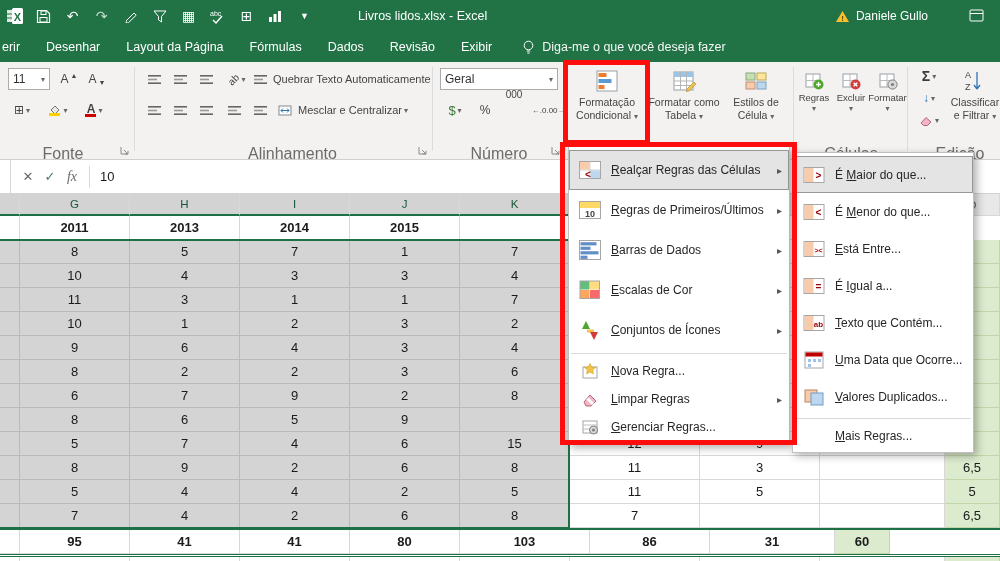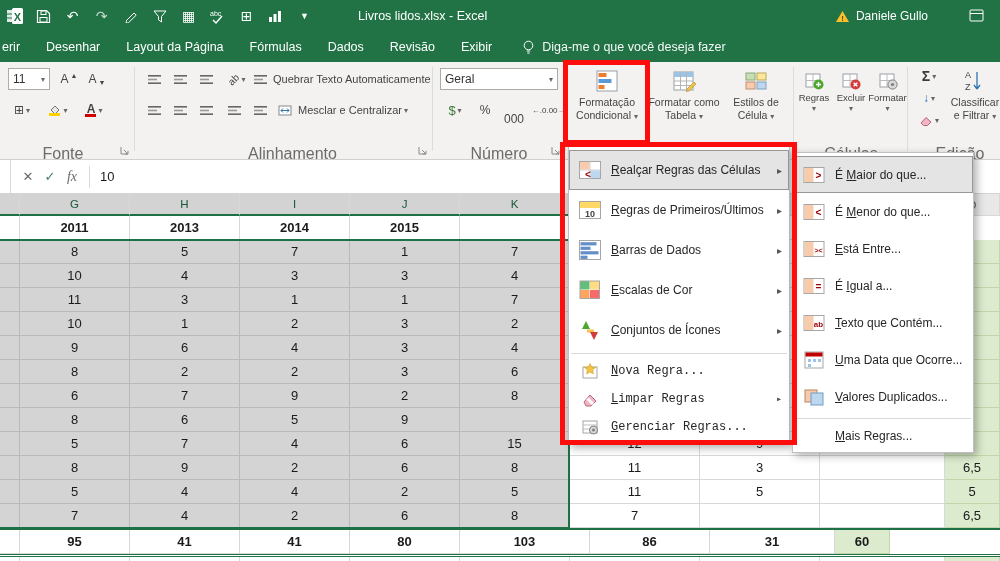--- a/index.html
+++ b/index.html
@@ -56,21 +56,21 @@
   .gtotals .gcell{font-weight:700;}
   .gtotals{border-top:2px solid #1e7145;border-bottom:3px double #1e7145;}
   #selborder{position:absolute;left:0;top:239px;width:570px;height:290px;border:2px solid #1e7145;
              border-left:none;box-sizing:border-box;z-index:6;pointer-events:none;}
   
   .menu{position:absolute;background:#fff;border:1px solid #bfbfbf;box-shadow:3px 3px 8px rgba(0,0,0,.30);
         padding:3px 0;box-sizing:border-box;}
   #cfmenu{left:568px;top:146px;width:222px;z-index:40;}
   #cfsub{left:792px;top:152px;width:182px;z-index:41;}
   .mitem{display:flex;align-items:center;padding:0 7px;font-size:12px;color:#262626;cursor:default;}
-  #cfmenu .mitem{height:40px;} #cfmenu .mitem.small{height:28px;font-family:Liberation Mono, monospace;}
+  #cfmenu .mitem{height:40px;} #cfmenu .mitem.small{height:28px;}
   #cfsub .mitem{height:37px;}  #cfsub .mitem.small{height:27px;}
   .mitem .micon{width:27px;height:27px;margin-right:8px;flex:none;display:flex;align-items:center;justify-content:center;}
   .mitem .mlabel{flex:1;white-space:nowrap;}
   .mitem .marrow{color:#555;font-size:10px;margin-left:4px;}
   .mitem.hl{background:#e4e4e4;box-shadow:inset 0 0 0 1px #979797;}
   .msep{height:1px;background:#d9d9d9;margin:3px 2px;}
   
   .redbox{position:absolute;border:5px solid #fe0d0d;box-sizing:border-box;z-index:60;pointer-events:none;}
   #redbox-btn{left:563px;top:60px;width:87px;height:85px;}
   #redbox-menu{left:560px;top:142px;width:237px;height:303px;}
@@ -311,21 +311,21 @@
       <span>Geral</span>
       <span class="dd">▾</span>
     </div>
     <div class="rbtn" style="left:440px;top:36px;width:30px;height:24px;">
       <span style="font-size:13px;color:#3a7a3a">$</span>
       <span class="dd">▾</span>
     </div>
     <div class="rbtn" style="left:474px;top:36px;width:22px;height:24px;">
         <span>%</span>
       </div>
-    <div class="rbtn" style="left:500px;top:45px;width:28px;height:24px;font-size:12px;">
+    <div class="rbtn" style="left:500px;top:20px;width:28px;height:24px;font-size:10px;">
         <span>000</span>
       </div>
     <div class="rbtn" style="left:531px;top:36px;width:16px;height:24px;font-size:8px;">
         <span>←.0</span>
       </div>
     <div class="rbtn" style="left:548px;top:36px;width:16px;height:24px;font-size:8px;">
         <span>.00→</span>
       </div>
     <div class="grplabel" style="left:464px;width:70px;">Número</div>
     <span class="launcher" style="left:551px;">

